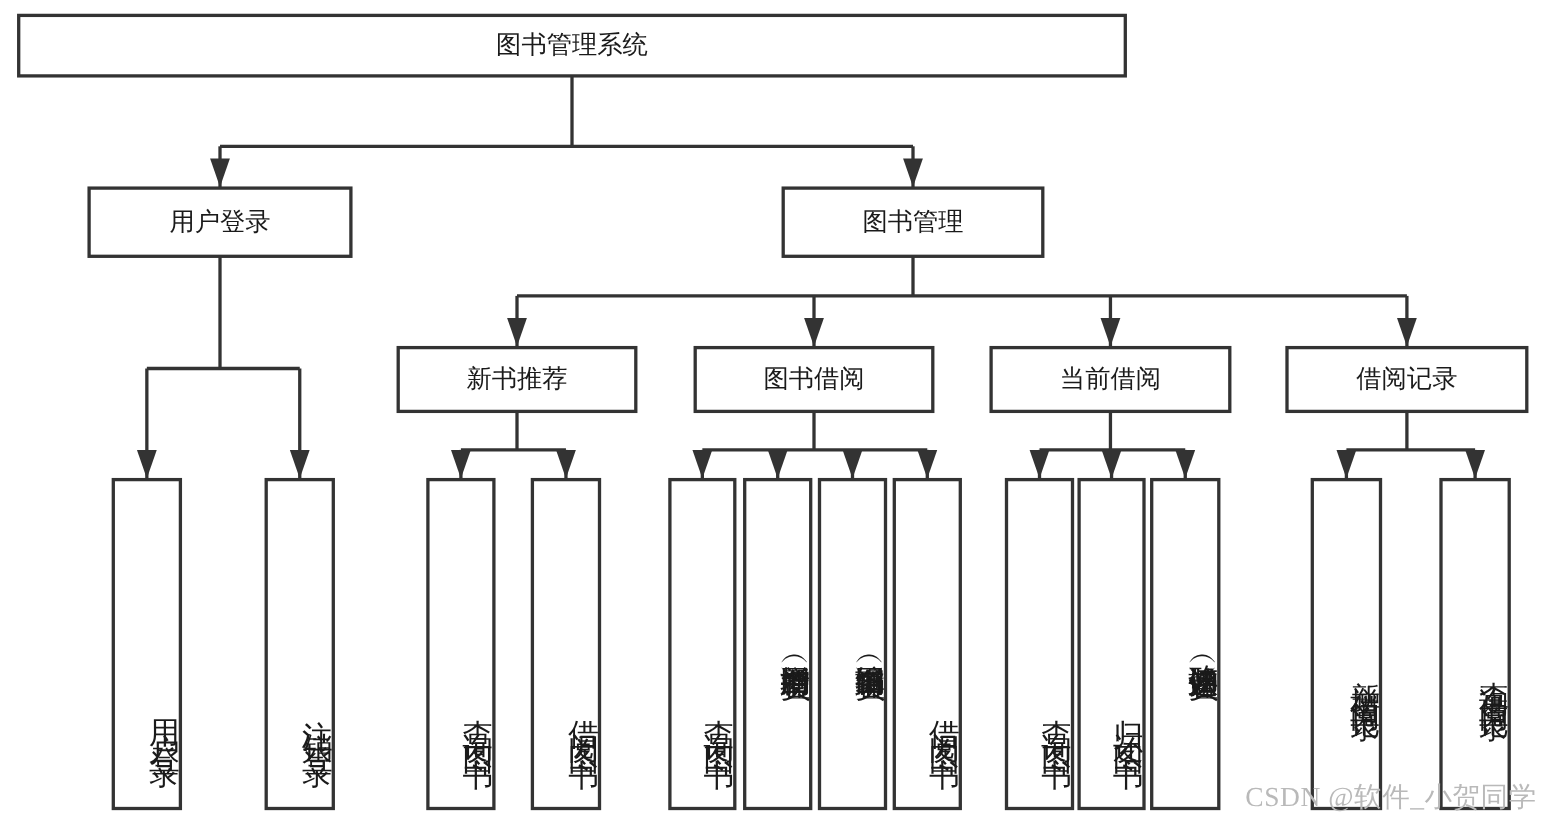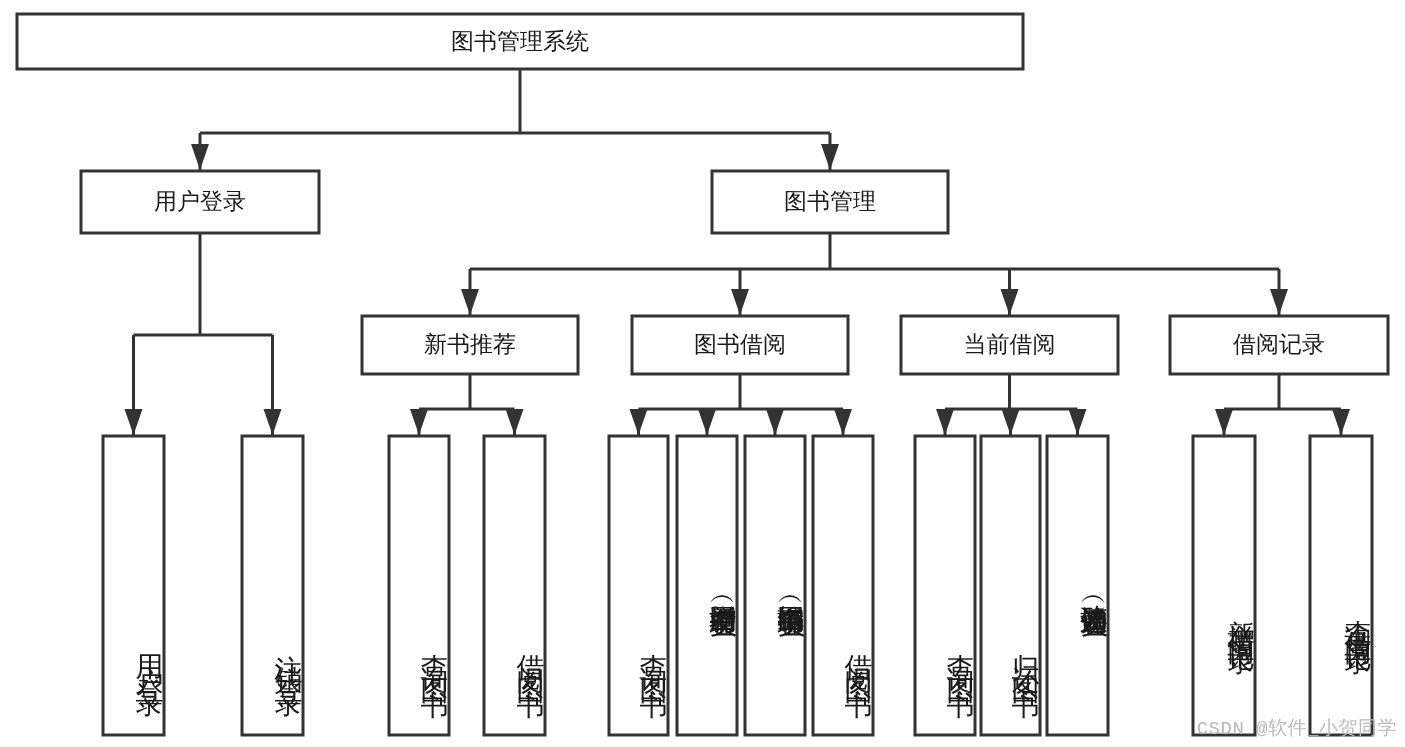--- a/index.html
+++ b/index.html
@@ -62,22 +62,22 @@
     white-space: pre;
     pointer-events: none;
     display: flex;
     align-items: flex-start;
     justify-content: center;
   }
   .watermark {
     position: absolute;
     right: 8px;
     bottom: 6px;
-    font-family: Liberation Mono, monospace;
-    font-size: 19px;
+    font-family: Liberation Serif, serif;
+    font-size: 25px;
     color: #b9b9b9;
     white-space: nowrap;
     letter-spacing: 0.5px;
   }
 </style>
 </head>
 <body>
 
 <div id="diagram-root">
 

